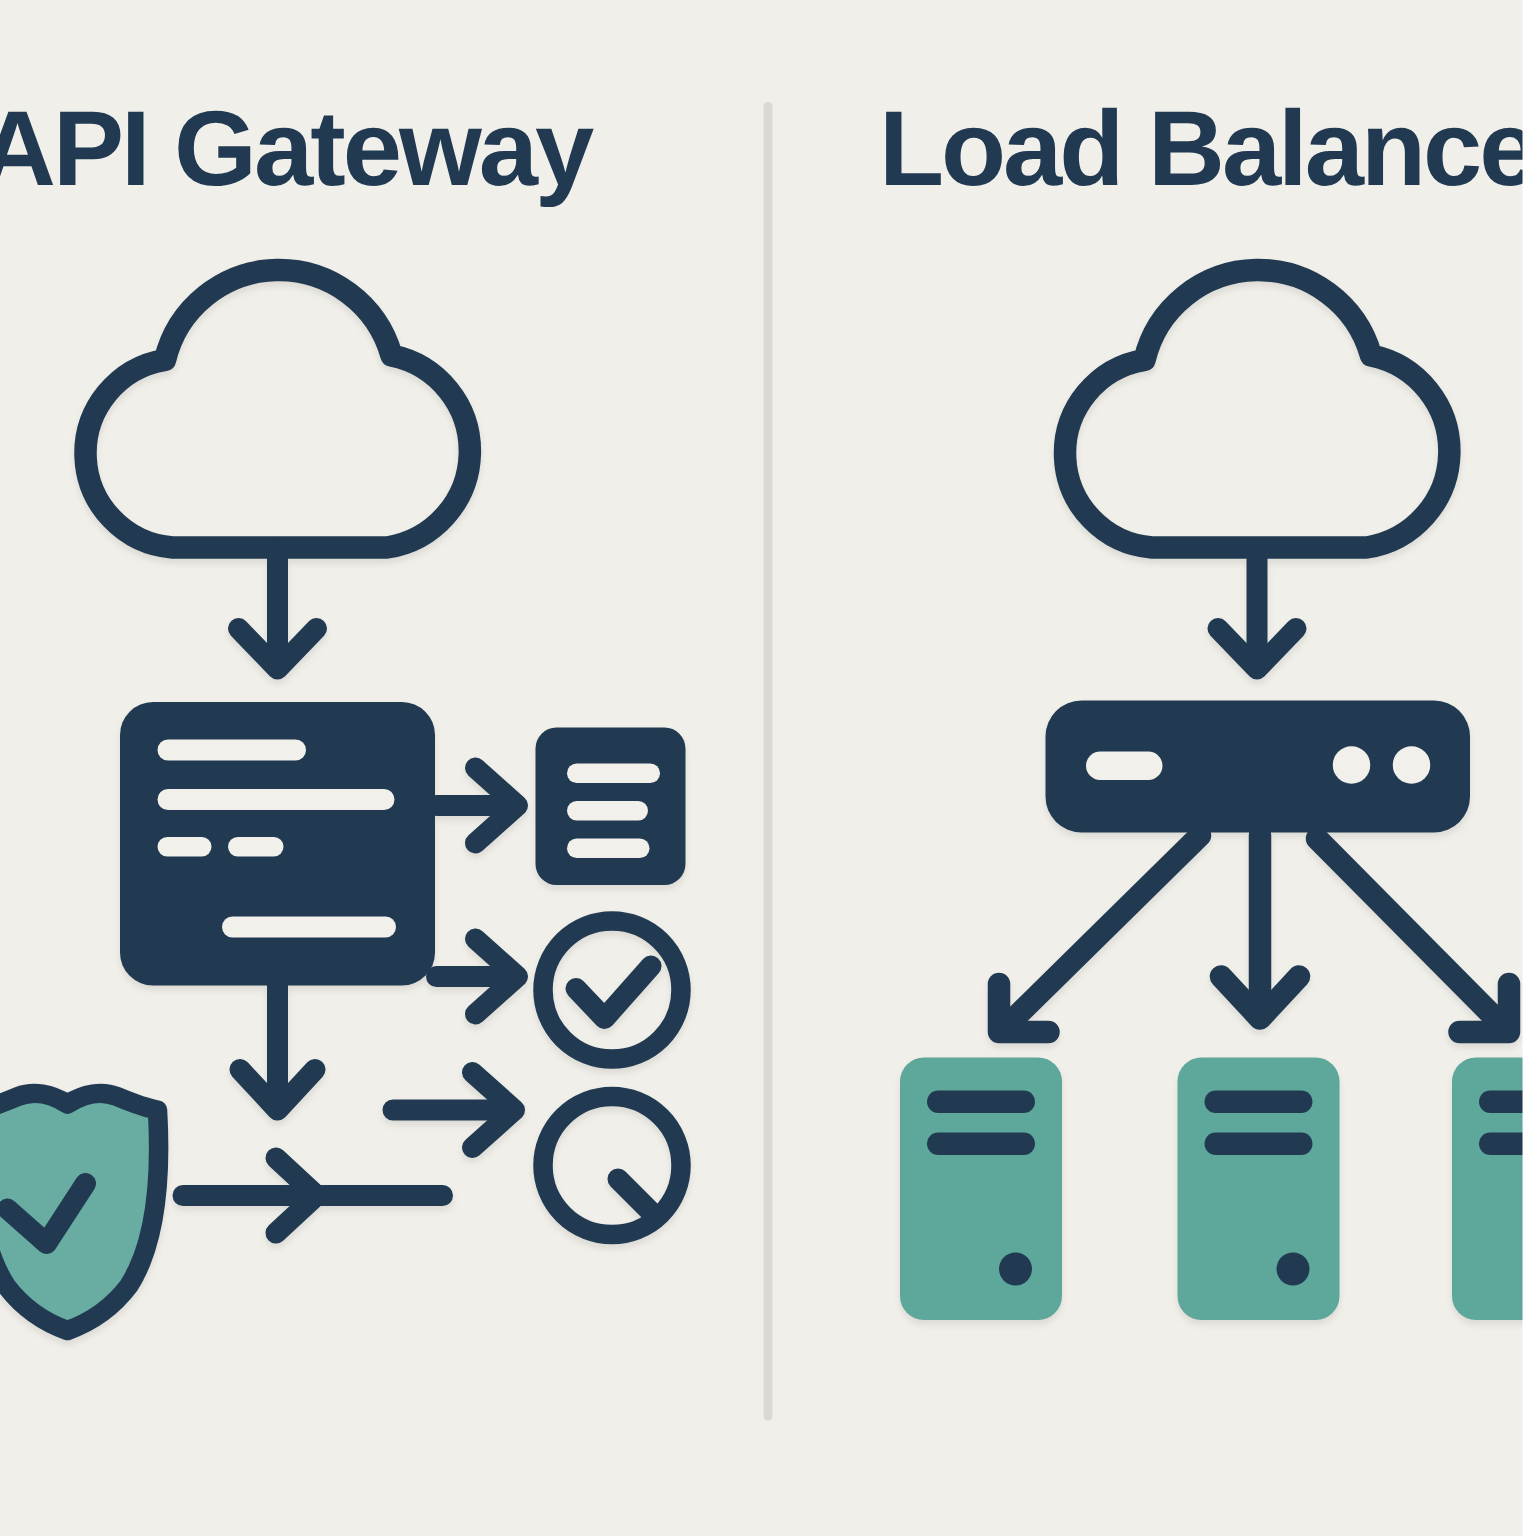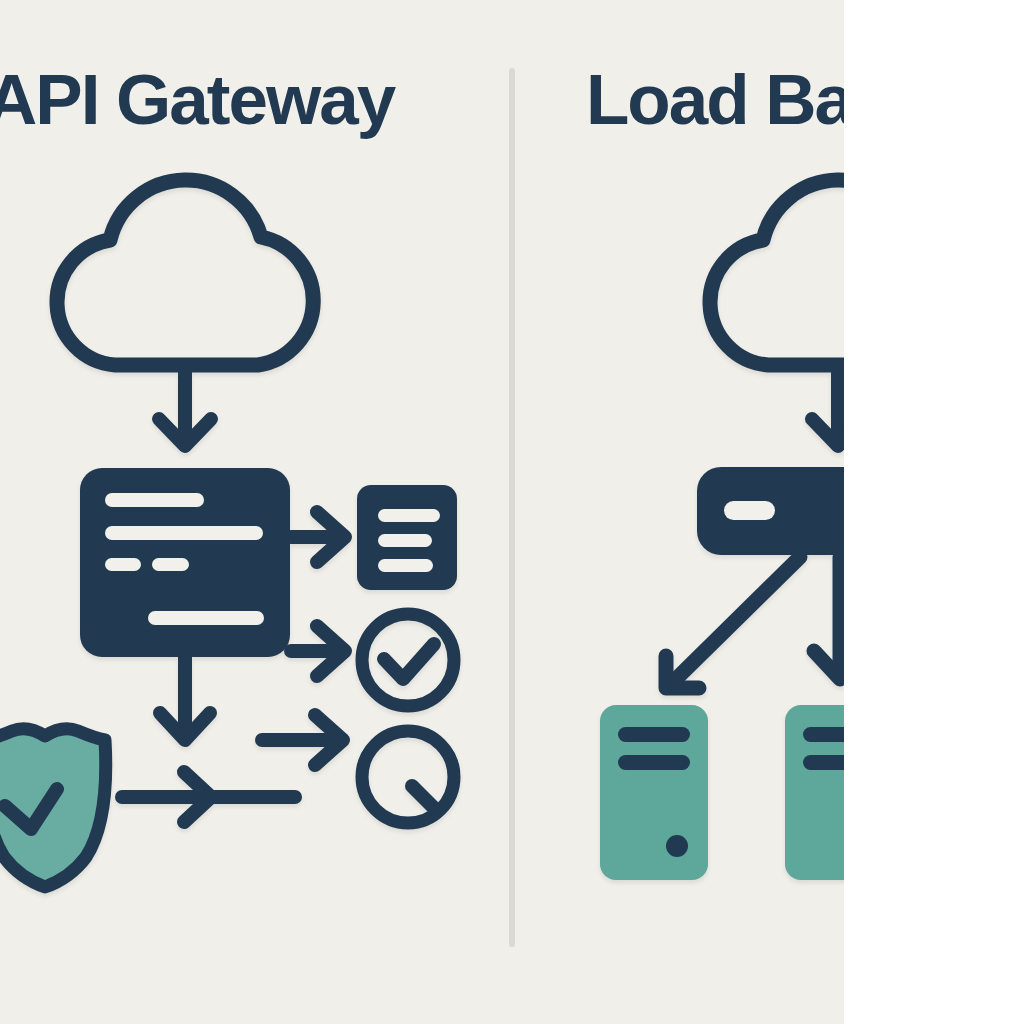--- a/index.html
+++ b/index.html
@@ -1,18 +1,18 @@
 <!DOCTYPE html>
 <html style="--navy: #213A52; --teal: #5EA79B; --shield_teal: #69ACA2; --background: #F1EFE9; --bg_light: #F2F0EA; --divider: #DBD9D3;"><head>
 <meta charset="utf-8">
 <style>
   html,body{margin:0;padding:0;}
   .canvas{
     position:relative;
-    width:844px;height:1024px;
+    width:1015px;height:1024px;
     background:var(--background,#F1EFE9);
     overflow:hidden;
     font-family:"Liberation Sans",sans-serif;
     text-align:right;
   }
   .panel-title{
     position:absolute;
     margin:0;
     font-weight:bold;
     font-size:71px;

